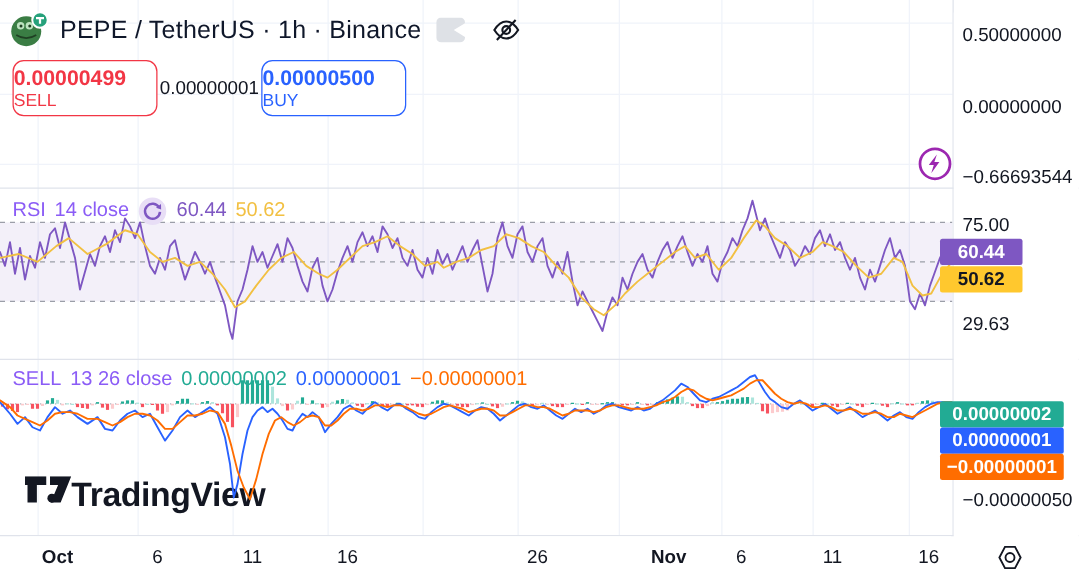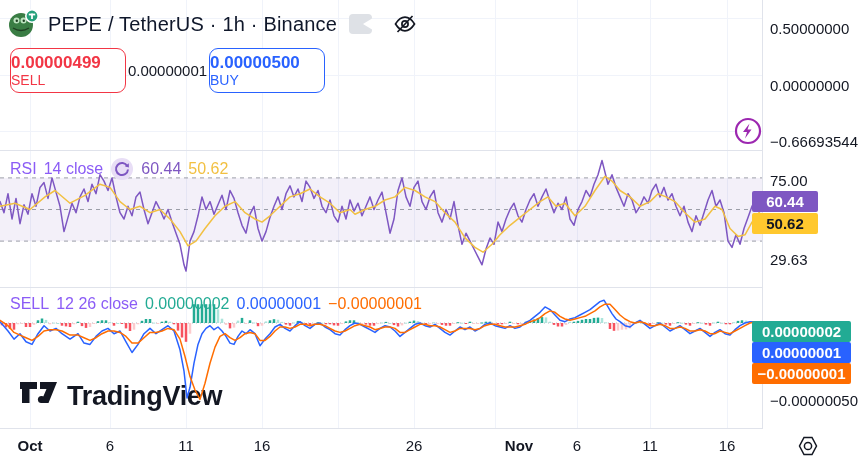--- a/index.html
+++ b/index.html
@@ -26,27 +26,27 @@
   .ind-header{position:absolute;left:10px;display:flex;align-items:center;gap:7px;z-index:6;font-size:16px;cursor:pointer;}
   .ind-title{color:#8b5cf6;}
   .ind-val{font-weight:500;}
   
   #axis-col{position:absolute;left:763px;top:0;width:100px;height:463px;background:#fff;z-index:5;margin-top:10px;}
   .axis-label{position:absolute;left:7px;font-size:15px;color:#131722;white-space:nowrap;}
   .axis-badge{position:absolute;left:-11px;width:66px;height:21px;border-radius:2px;
               font-size:15px;font-weight:600;text-align:center;line-height:21px;color:#fff;}
   .axis-badge.wide{width:99px;}
   
-  #time-axis{position:absolute;left:0;top:429px;width:745px;height:34px;background:#fff;z-index:5;cursor:ew-resize;text-align:center;}
+  #time-axis{position:absolute;left:16px;top:429px;width:745px;height:34px;background:#fff;z-index:5;cursor:ew-resize;text-align:center;}
   .time-tick{position:absolute;top:8px;transform:translateX(-50%);font-size:15px;color:#131722;}
   .time-tick.bold{font-weight:700;}
   
   .pane-svg{position:absolute;left:0;z-index:2;}
   
-  #watermark{position:absolute;left:20px;top:381px;display:flex;align-items:center;gap:10px;z-index:1;cursor:pointer;}
+  #watermark{position:absolute;left:20px;top:381px;display:flex;align-items:center;z-index:1;cursor:pointer;}
   #watermark-text{font-size:27px;font-weight:800;color:#131722;letter-spacing:-0.3px;}
   #lightning-btn{position:absolute;left:734px;top:117px;z-index:6;cursor:pointer;}
   #timeaxis-settings{position:absolute;left:797px;top:435px;z-index:6;cursor:pointer;}
 </style>
 </head>
 <body>
 
 <div id="root">
 
   <div id="grid">
@@ -136,21 +136,21 @@
       <rect x="0" y="27.9" width="762" height="63.2" fill="rgba(126,87,194,0.09)"></rect>
       <line x1="0" x2="762" y1="27.9" y2="27.9" stroke="#9B9EA8" stroke-width="1" stroke-dasharray="4 4"></line>
       <line x1="0" x2="762" y1="59.5" y2="59.5" stroke="#9B9EA8" stroke-width="1" stroke-dasharray="4 4"></line>
       <line x1="0" x2="762" y1="91.1" y2="91.1" stroke="#9B9EA8" stroke-width="1" stroke-dasharray="4 4"></line>
       <polyline points="0,51.6 4,62.7 8,43.7 12,69.0 16,48.4 20,73.7 24,54.8 28,64.2 32,43.7 36,56.3 40,37.4 44,32.6 48,48.4 52,27.9 56,42.1 60,56.3 64,81.6 68,67.4 72,53.2 76,62.7 80,46.9 84,39.0 88,51.6 92,34.2 96,43.7 100,24.7 104,31.1 108,40.5 112,27.9 116,46.9 120,62.7 124,69.0 128,56.3 132,65.8 136,46.9 140,42.1 144,59.5 148,73.7 152,62.7 156,51.6 160,59.5 164,69.0 168,59.5 172,72.1 176,83.2 180,94.3 184,114.8 186,121.1 190,91.1 194,81.6 198,65.8 202,46.9 206,59.5 210,51.6 214,64.2 218,54.8 222,45.3 226,59.5 230,40.5 234,48.4 238,62.7 242,75.3 246,83.2 250,64.2 254,56.3 258,78.5 262,91.1 266,81.6 270,67.4 274,56.3 278,46.9 282,59.5 286,43.7 290,35.8 294,46.9 298,39.0 302,51.6 306,31.1 310,37.4 314,48.4 318,40.5 322,56.3 326,62.7 330,50.0 334,65.8 338,72.1 342,56.3 346,69.0 350,50.0 354,61.1 358,53.2 362,65.8 366,56.3 370,46.9 374,59.5 378,50.0 382,42.1 386,62.7 390,83.2 394,69.0 398,40.5 402,27.9 406,46.9 410,56.3 414,37.4 418,31.1 422,51.6 426,59.5 430,46.9 434,40.5 438,62.7 442,72.1 446,59.5 450,69.0 454,51.6 458,75.3 462,94.3 466,83.2 470,91.1 474,99.0 478,106.9 482,114.8 486,99.0 490,87.9 494,94.3 498,72.1 502,81.6 506,69.0 510,59.5 514,53.2 518,65.8 522,72.1 526,59.5 530,50.0 534,43.7 538,56.3 542,46.9 546,39.0 550,51.6 554,62.7 558,53.2 562,59.5 566,46.9 570,69.0 574,75.3 578,59.5 582,51.6 586,40.5 590,46.9 594,34.2 598,24.7 602,10.5 604,18.4 608,34.2 612,24.7 616,37.4 620,46.9 624,56.3 628,43.7 632,50.0 636,62.7 640,56.3 644,46.9 648,53.2 652,40.5 656,34.2 660,46.9 664,37.4 668,50.0 672,43.7 676,56.3 680,65.8 684,56.3 688,72.1 692,81.6 696,65.8 700,75.3 704,62.7 708,50.0 712,40.5 716,56.3 720,50.0 724,62.7 728,91.1 732,97.4 736,84.8 740,94.3 744,78.5 748,67.4 752,56.3 756,48.4 762,43.1" fill="none" stroke="#7E57C2" stroke-width="1.5" stroke-linejoin="round" stroke-linecap="round"></polyline>
       <polyline points="0,56.3 15,53.2 30,59.5 45,46.9 55,40.5 70,53.2 85,45.3 100,34.2 110,37.4 120,51.6 130,59.5 140,56.3 150,62.7 160,59.5 170,69.0 180,81.6 188,95.8 196,91.1 205,78.5 215,65.8 225,56.3 235,51.6 245,62.7 255,69.0 262,72.1 270,65.8 280,56.3 290,46.9 300,43.7 310,39.0 320,46.9 330,53.2 340,62.7 350,59.5 355,64.2 365,59.5 375,56.3 385,50.0 395,46.9 405,37.4 415,40.5 425,46.9 435,51.6 445,62.7 455,72.1 465,87.9 475,97.4 483,102.2 492,94.3 500,84.8 510,75.3 520,67.4 530,59.5 540,51.6 548,46.9 556,56.3 565,53.2 575,65.8 585,56.3 595,40.5 605,26.3 612,31.1 620,40.5 630,46.9 640,56.3 650,51.6 658,43.7 666,46.9 675,51.6 685,62.7 695,72.1 705,69.0 715,56.3 722,59.5 730,78.5 738,86.4 745,84.8 752,72.1 762,58.6" fill="none" stroke="#F2C042" stroke-width="1.5" stroke-linejoin="round" stroke-linecap="round"></polyline>
     </svg>
 
   <div class="ind-header" style="top:295px">
     <span class="ind-title">SELL</span>
-    <span class="ind-title">12 26 close</span>
+    <span class="ind-title">13 26 close</span>
     <span class="ind-val" style="color: rgb(34, 171, 148);">0.00000002</span>
     <span class="ind-val" style="color: rgb(41, 98, 255);">0.00000001</span>
     <span class="ind-val" style="color: rgb(255, 109, 0);">−0.00000001</span>
   </div>
 
   <div id="watermark">
     <span>
       <svg width="37" height="26" viewBox="0 0 37 26" fill="#131722">
         <path d="M0 0 H17 V7 H9.5 V21 H2 V7 H0 Z"></path>
         <circle cx="21.5" cy="17.5" r="3.6"></circle>

